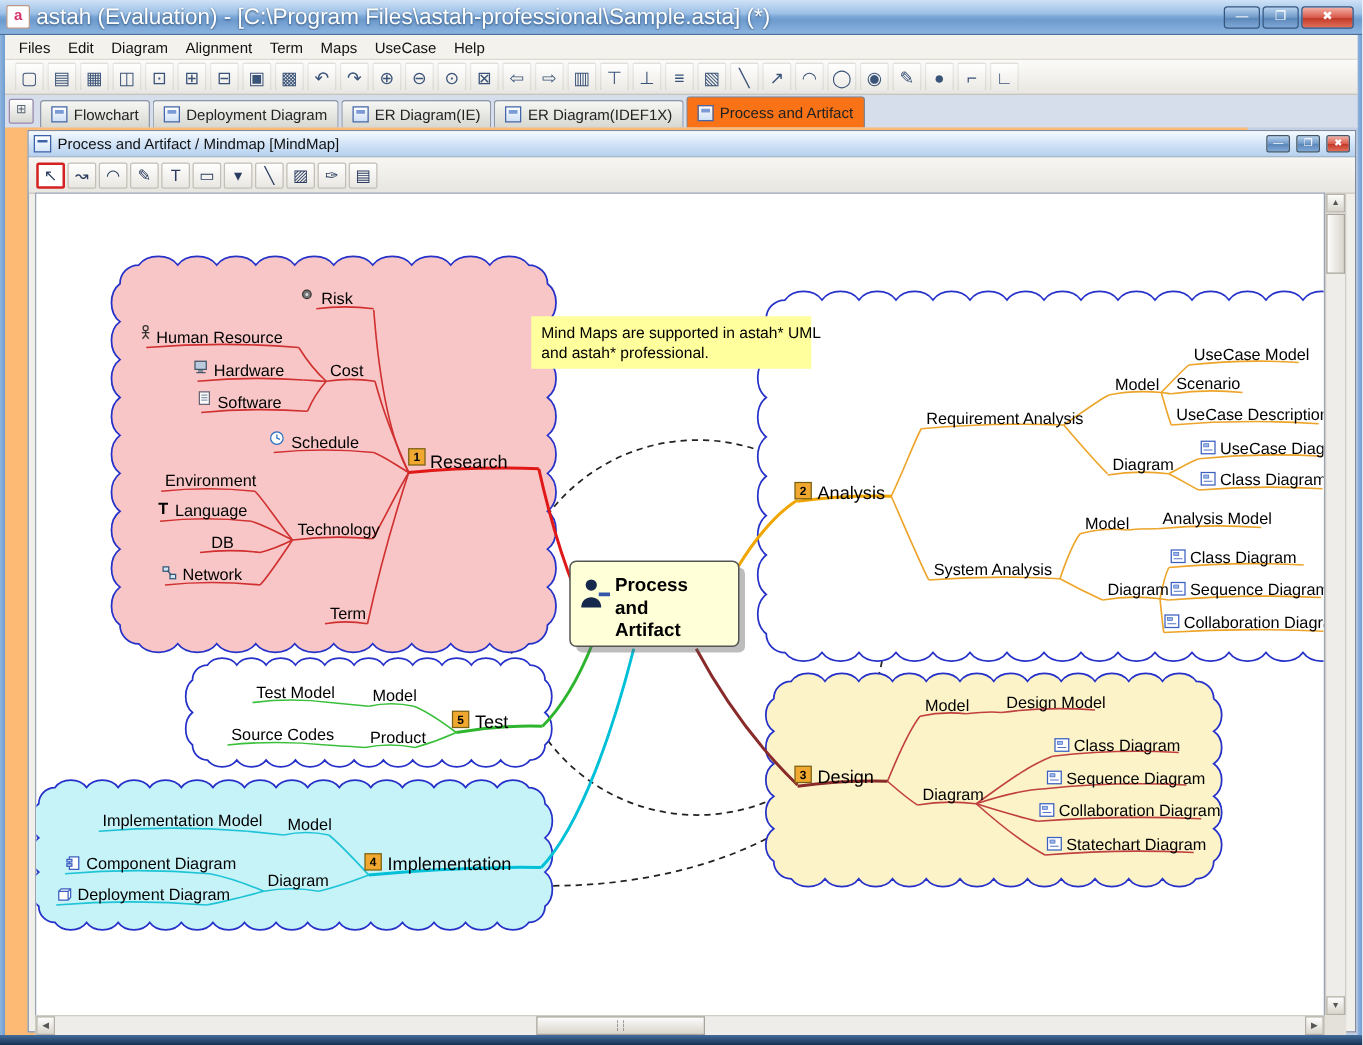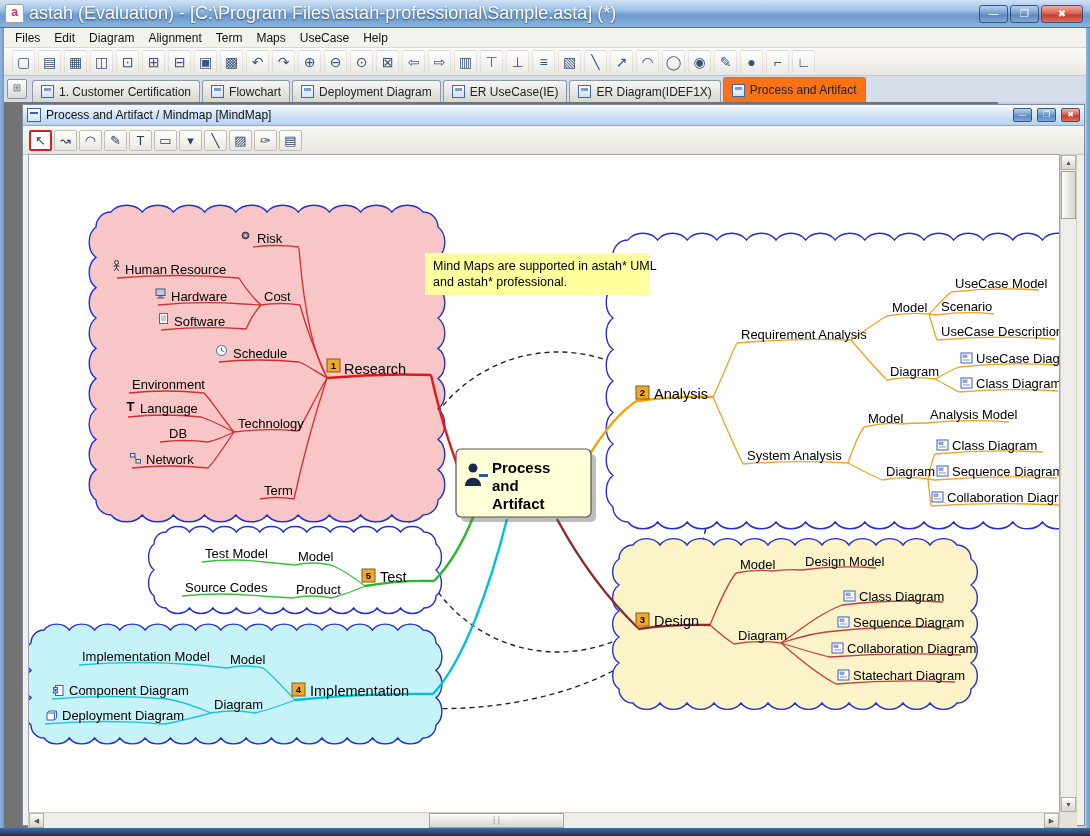--- a/index.html
+++ b/index.html
@@ -29,21 +29,21 @@
   .tabbar{position:absolute;left:4px;top:76px;width:1082px;height:26px;box-sizing:border-box;background:#d7deeb;
     display:flex;align-items:flex-end;gap:2px;padding-left:3px}
   .tabbar-btn{width:18px;height:18px;margin:0 3px 3px 0;background:linear-gradient(#fff,#d8d8d2);border:1px solid #98a;
     border-radius:2px;font-size:10px;color:#567;text-align:center;line-height:16px}
   .tab{display:flex;align-items:center;gap:5px;height:21px;padding:0 8px;background:linear-gradient(#f6f6f4,#d8d8d2);
     border:1px solid #8e97a8;border-bottom:none;border-radius:3px 3px 0 0;font-size:12px;color:#222;white-space:nowrap}
   .tab.active{background:#f97316;height:24px;border-color:#7d8798}
   .tab-icon{width:13px;height:13px;flex:0 0 13px;background:linear-gradient(#ffffff,#cfe0f5);border:1px solid #4466aa;box-sizing:border-box;position:relative}
   .tab-icon::after{content:"";position:absolute;left:2px;top:2px;width:7px;height:3px;background:#7a9bd6}
   
-  .docarea{position:absolute;left:4px;top:102px;width:994px;height:726px;background:#737373}
+  .docarea{position:absolute;left:4px;top:102px;width:994px;height:726px;background:#fdba74}
   .inner{position:absolute;left:18px;top:2px;width:1063px;height:722px;background:#f0efe9;border:1px solid #7f8ca2;box-sizing:border-box}
   .inner-title{height:20px;background:linear-gradient(#f4faff,#cfe2f6 55%,#b6d1ee);border-bottom:1px solid #93a8c4;
     display:flex;align-items:center;gap:5px;padding:0 4px;font-size:12px;color:#111}
   .inner-title .dicon{width:14px;height:14px;background:linear-gradient(#fff,#d6e6f8);border:1px solid #3c62a8;box-sizing:border-box;position:relative}
   .inner-title .dicon::after{content:"";position:absolute;left:2px;top:3px;width:8px;height:2px;background:#3c62a8}
   .inner-title-text{flex:1}
   .ibtn{width:19px;height:14px;font-size:8px;line-height:12px;text-align:center;color:#fff;padding:0;border-radius:2px;
     background:linear-gradient(#b7d3f0,#7099c8 50%,#5c88ba 55%,#7fa8d6);border:1px solid #456}
   .ibtn.close{background:linear-gradient(#f2b0a6,#d95a4a 50%,#c23b2b 55%,#e2705a)}
   .inner-toolbar{height:28px;background:linear-gradient(#f7f6f2,#e8e6e0);border-bottom:1px solid #c9c5bd;
@@ -141,33 +141,29 @@
       <span class="tbtn">✎</span>
       <span class="tbtn">●</span>
       <span class="tbtn">⌐</span>
       <span class="tbtn">∟</span>
     </div>
 
   <div class="tabbar">
     <span class="tabbar-btn">⊞</span>
     <div class="tab">
       <span class="tab-icon"></span>
-      <span>1. Customer Certification</span>
-    </div>
-    <div class="tab">
-      <span class="tab-icon"></span>
       <span>Flowchart</span>
     </div>
     <div class="tab">
       <span class="tab-icon"></span>
       <span>Deployment Diagram</span>
     </div>
     <div class="tab">
       <span class="tab-icon"></span>
-      <span>ER UseCase(IE)</span>
+      <span>ER Diagram(IE)</span>
     </div>
     <div class="tab">
       <span class="tab-icon"></span>
       <span>ER Diagram(IDEF1X)</span>
     </div>
     <div class="tab active">
       <span class="tab-icon"></span>
       <span>Process and Artifact</span>
     </div>
   </div>

